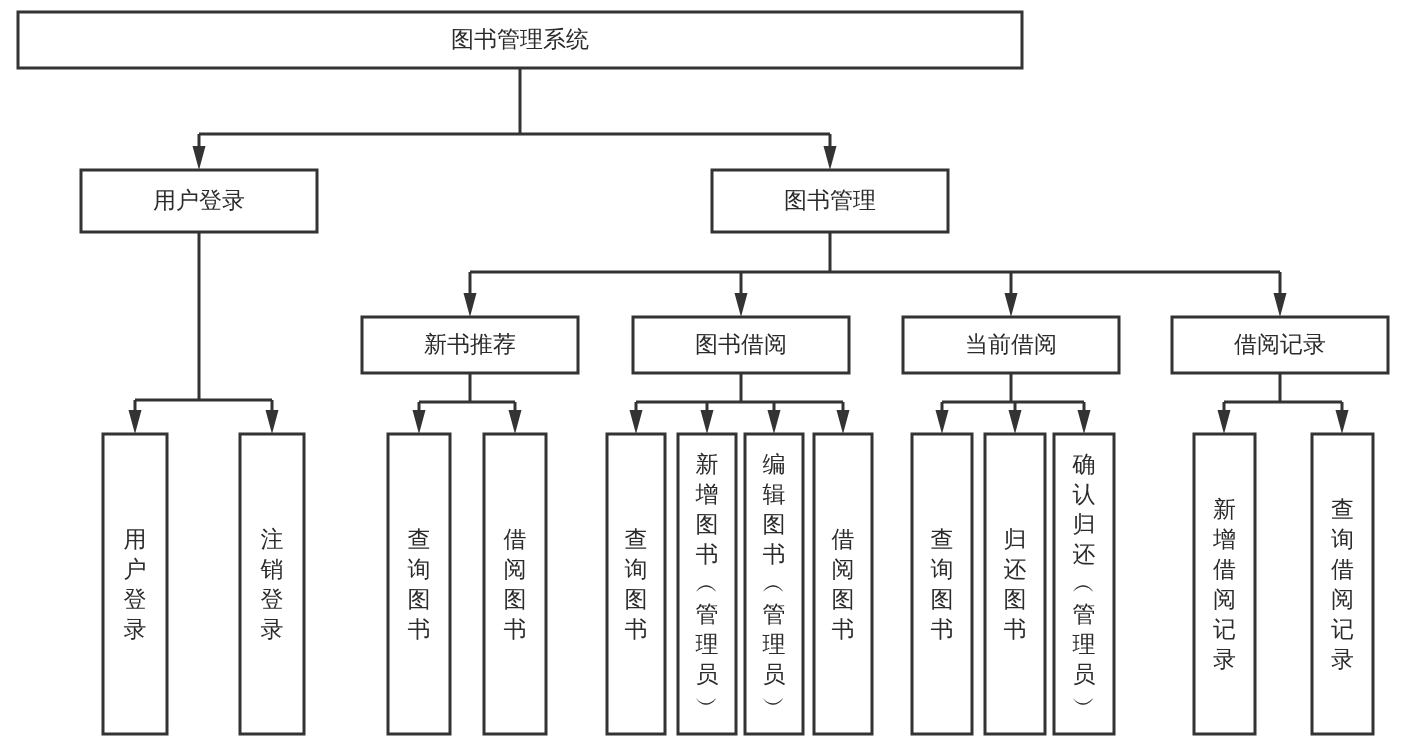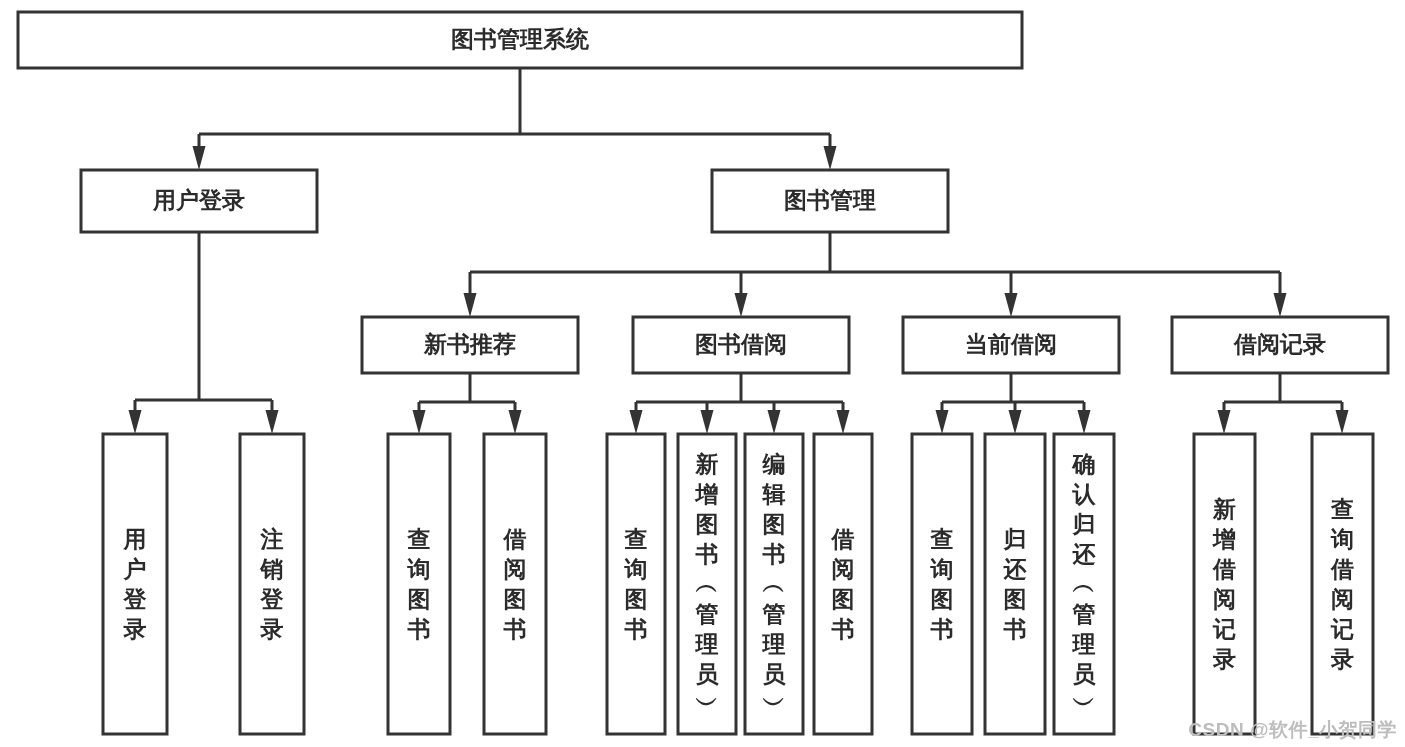--- a/index.html
+++ b/index.html
@@ -9,21 +9,20 @@
   }
   body {
     font-family: "Liberation Sans", "DejaVu Sans", sans-serif;
   }
   #diagram-root {
     position: relative;
     width: 1405px;
     height: 747px;
     background: #ffffff;
     overflow: hidden;
-    font-weight: bold;
   }
   #diagram-svg {
     position: absolute;
     left: 0;
     top: 0;
     width: 1405px;
     height: 747px;
   }
   .node-box {
     fill: #ffffff;
@@ -214,14 +213,13 @@
         <g>
           <rect x="1194" y="434" width="61" height="300" class="node-box"></rect>
           <text x="1224.5" y="0" class="node-label-v"><tspan x="1224.5" y="517.4">新</tspan><tspan x="1224.5" y="547.4">增</tspan><tspan x="1224.5" y="577.4">借</tspan><tspan x="1224.5" y="607.4">阅</tspan><tspan x="1224.5" y="637.4">记</tspan><tspan x="1224.5" y="667.4">录</tspan></text>
         </g>
         <g>
           <rect x="1312" y="434" width="61" height="300" class="node-box"></rect>
           <text x="1342.5" y="0" class="node-label-v"><tspan x="1342.5" y="517.4">查</tspan><tspan x="1342.5" y="547.4">询</tspan><tspan x="1342.5" y="577.4">借</tspan><tspan x="1342.5" y="607.4">阅</tspan><tspan x="1342.5" y="637.4">记</tspan><tspan x="1342.5" y="667.4">录</tspan></text>
         </g>
       </g>
   </svg>
-  <div class="watermark-text">CSDN @软件_小贺同学</div>
 </div>
 
 </body></html>

